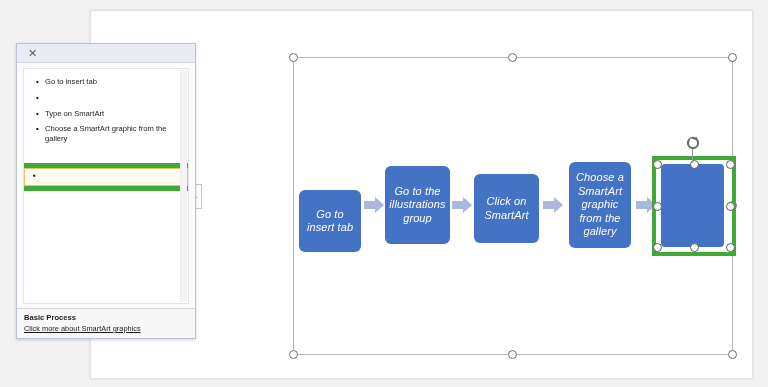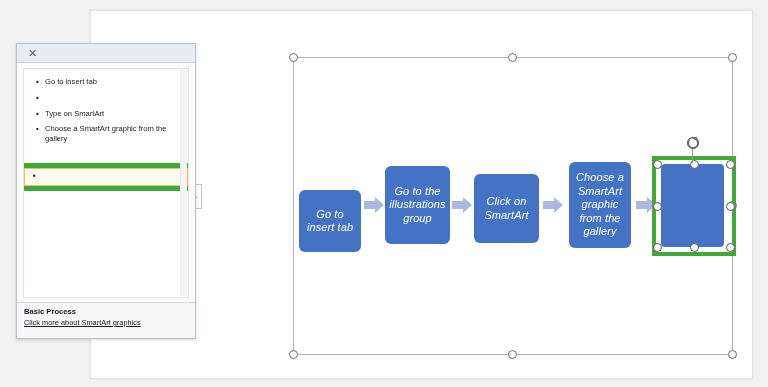--- a/index.html
+++ b/index.html
@@ -244,21 +244,21 @@
     right: 1px; top: 1px; bottom: 1px;
     width: 6px;
     background: #f3f3f3;
     border-left: 1px solid #ececec;
   }
 
   .tp-footer {
     flex: none;
     border-top: 1px solid #d8d8d8;
     background: #f7f7f7;
-    padding: 4px 7px 11px 7px;
+    padding: 4px 7px 5px 7px;
     box-sizing: border-box;
   }
   .tp-foot-title {
     font-size: 7.6px;
     font-weight: bold;
     color: #1b1b1b;
     margin-bottom: 2px;
   }
   .tp-foot-desc {
     font-size: 7.4px;

